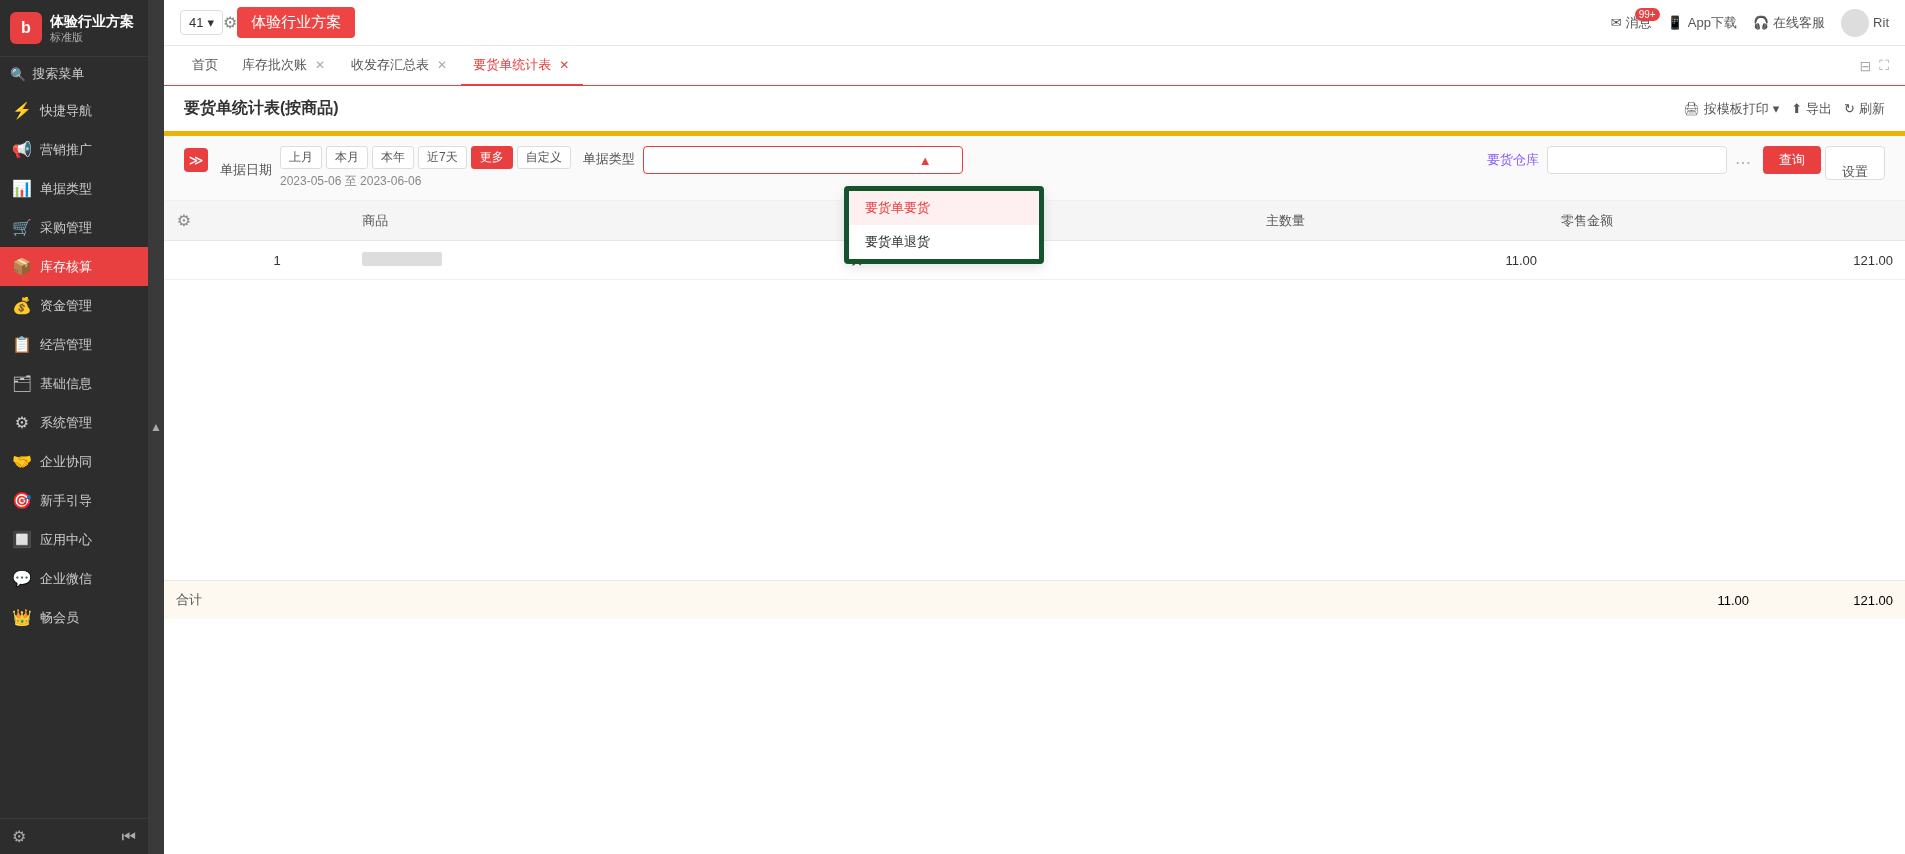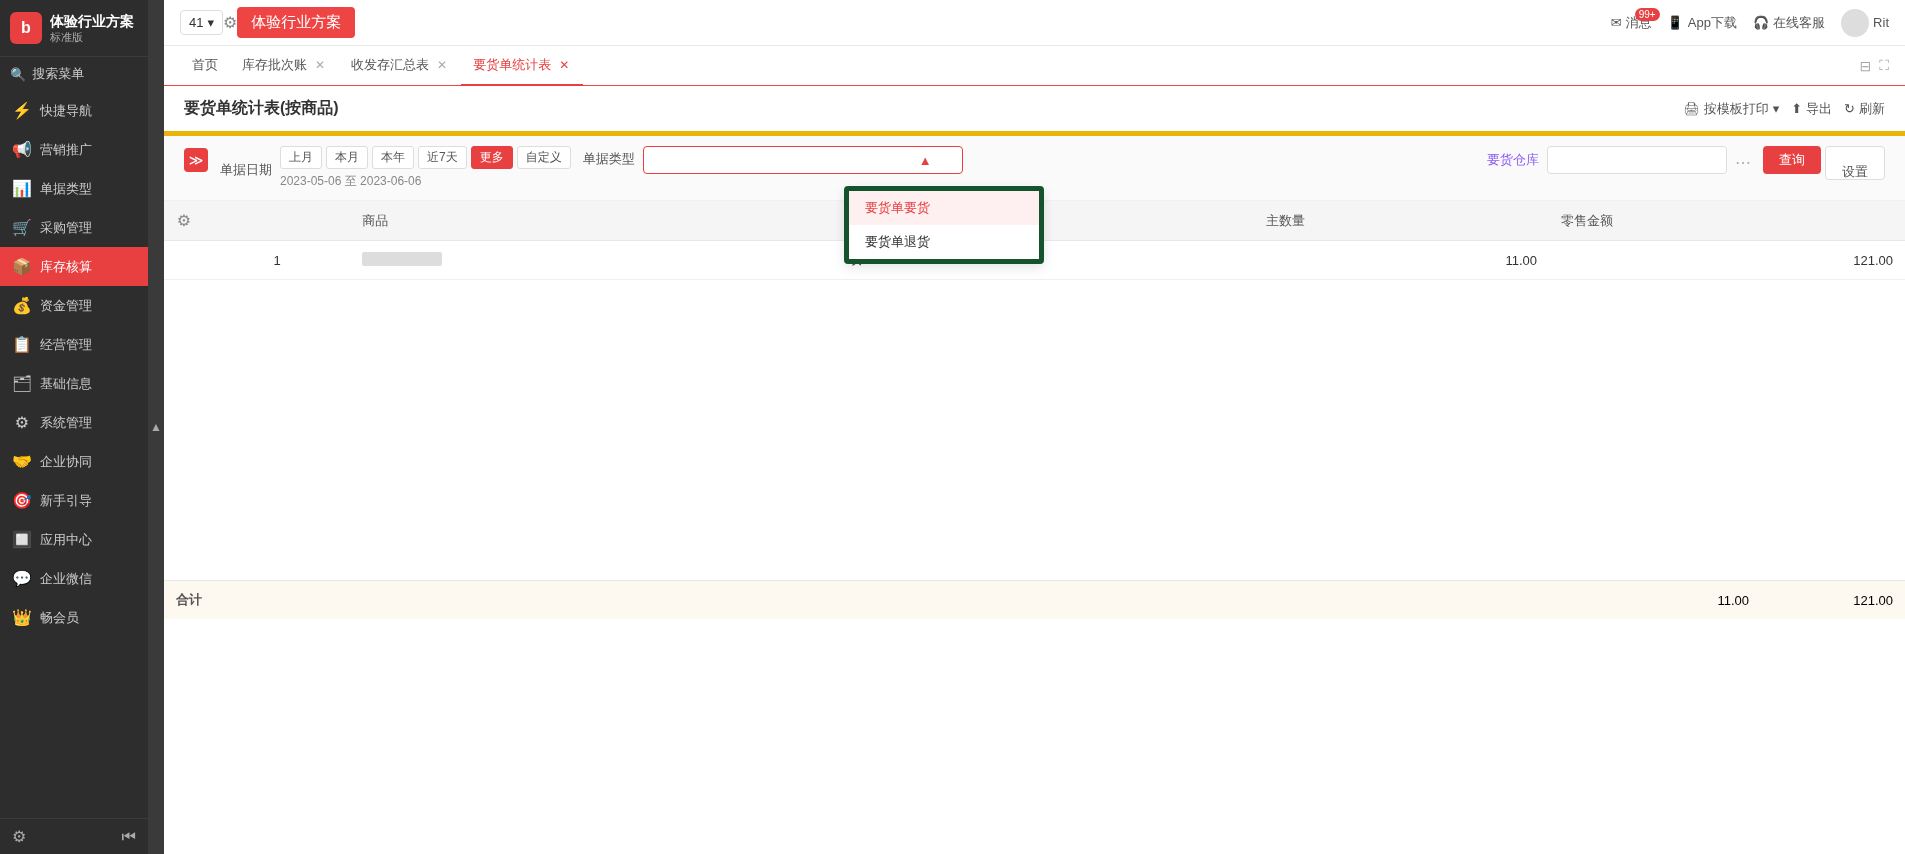--- a/index.html
+++ b/index.html
@@ -371,21 +371,21 @@
     
     .table-footer {
       background: #fef9f0;
       border-top: 1px solid #e8e8e8;
       display: flex;
       align-items: center;
       padding: 10px 12px;
       gap: 24px;
       font-size: 13px;
     }
-    .total-label { color: #555; font-weight: bold; }
+    .total-label { color: #555; }
 
     
     .product-placeholder {
       display: inline-block;
       width: 80px;
       height: 14px;
       background: #ddd;
       border-radius: 2px;
     }
 

